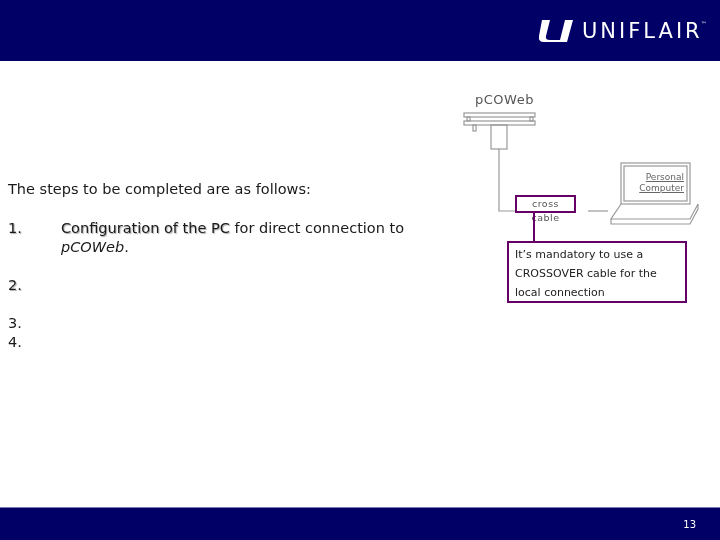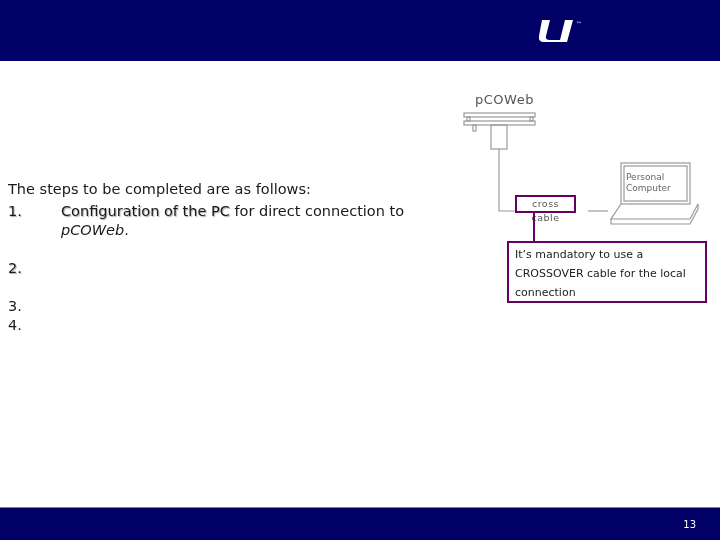--- a/index.html
+++ b/index.html
@@ -23,62 +23,63 @@
   .logo-text {
     color: #ffffff; font-family: "DejaVu Sans", sans-serif; font-size: 21px;
     letter-spacing: 3px; margin-left: 4px; font-weight: normal;
   }
   .logo-tm { color: #fff; font-size: 6px; position: relative; top: -8px; margin-left: -2px; }
 
   .body-text {
     position: absolute; left: 8px; top: 180px; width: 470px;
     font-size: 14.5px; line-height: 19px; color: #1a1a1a;
   }
-  .intro { margin-bottom: 3px; }
+  .intro { margin-bottom: 20px; }
   .step { display: flex; }
   .step .num { width: 53px; flex: none; }
   .step .num.shadow { text-shadow: 1px 1px 1px #aaa; }
   .step .content { flex: 1; }
   .link { text-shadow: 1px 1px 1px #aaa; }
   .it { font-style: italic; }
   .gap { height: 19px; }
 
   .diagram { position: absolute; left: 455px; top: 90px; width: 265px; height: 140px; }
   .pco-label { position: absolute; left: 475px; top: 92px; font-size: 13px; color: #555; letter-spacing: 0.5px; }
   .cross-box {
     position: absolute; left: 515px; top: 195px; width: 61px; height: 18px;
     border: 2px solid #660066; background: #fff;
     font-size: 9.5px; color: #555; text-align: center; line-height: 14px; letter-spacing: 0.5px;
   }
   .pc-label {
-    position: absolute; left: 626px; top: 172px; width: 58px; text-align: left;
-    font-size: 9px; line-height: 11px; color: #666;
+    position: absolute; left: 626px; top: 172px; width: 58px; text-align: right;
+    font-size: 9px; line-height: 11px; color: #666; text-decoration: underline;
   }
   .note-line { position: absolute; left: 533px; top: 213px; width: 2px; height: 30px; background: #660066; }
   .note {
-    position: absolute; left: 507px; top: 241px; width: 200px; height: 62px;
+    position: absolute; left: 507px; top: 241px; width: 180px; height: 62px;
     border: 2px solid #660066; padding: 2px 6px;
     font-size: 11px; line-height: 19px; color: #222;
   }
 
   .footer {
     position: absolute; left: 0; top: 507px; width: 720px; height: 33px;
     background: #000066; border-top: 1px solid #7a7ab0;
   }
   .page-num { position: absolute; right: 24px; top: 11px; color: #fff; font-size: 10px; }
 </style>
 </head>
 <body>
 
 <div class="header">
   <div class="logo">
     <svg class="logo-mark" viewBox="0 0 40 26">
       <path d="M4 2 H12 L8 18 Q7 22 12 22 H22 L27 2 H35 L29 24 H6 Q0 24 1 18 Z" fill="#ffffff"></path>
       <path d="M15 2 H23 L19 17 H12 Z" fill="#000066"></path>
     </svg>
+    <span class="logo-text">UNIFLAIR</span>
     <span class="logo-tm">™</span>
   </div>
 </div>
 
 <div class="body-text">
   <div class="intro">The steps to be completed are as follows:</div>
 
   <div class="step">
     <span class="num shadow">1.</span>
     <span class="content"><span class="link">Configuration of the PC</span><span> for direct connection to </span><br><span class="it">pCOWeb</span><span>.</span></span>

